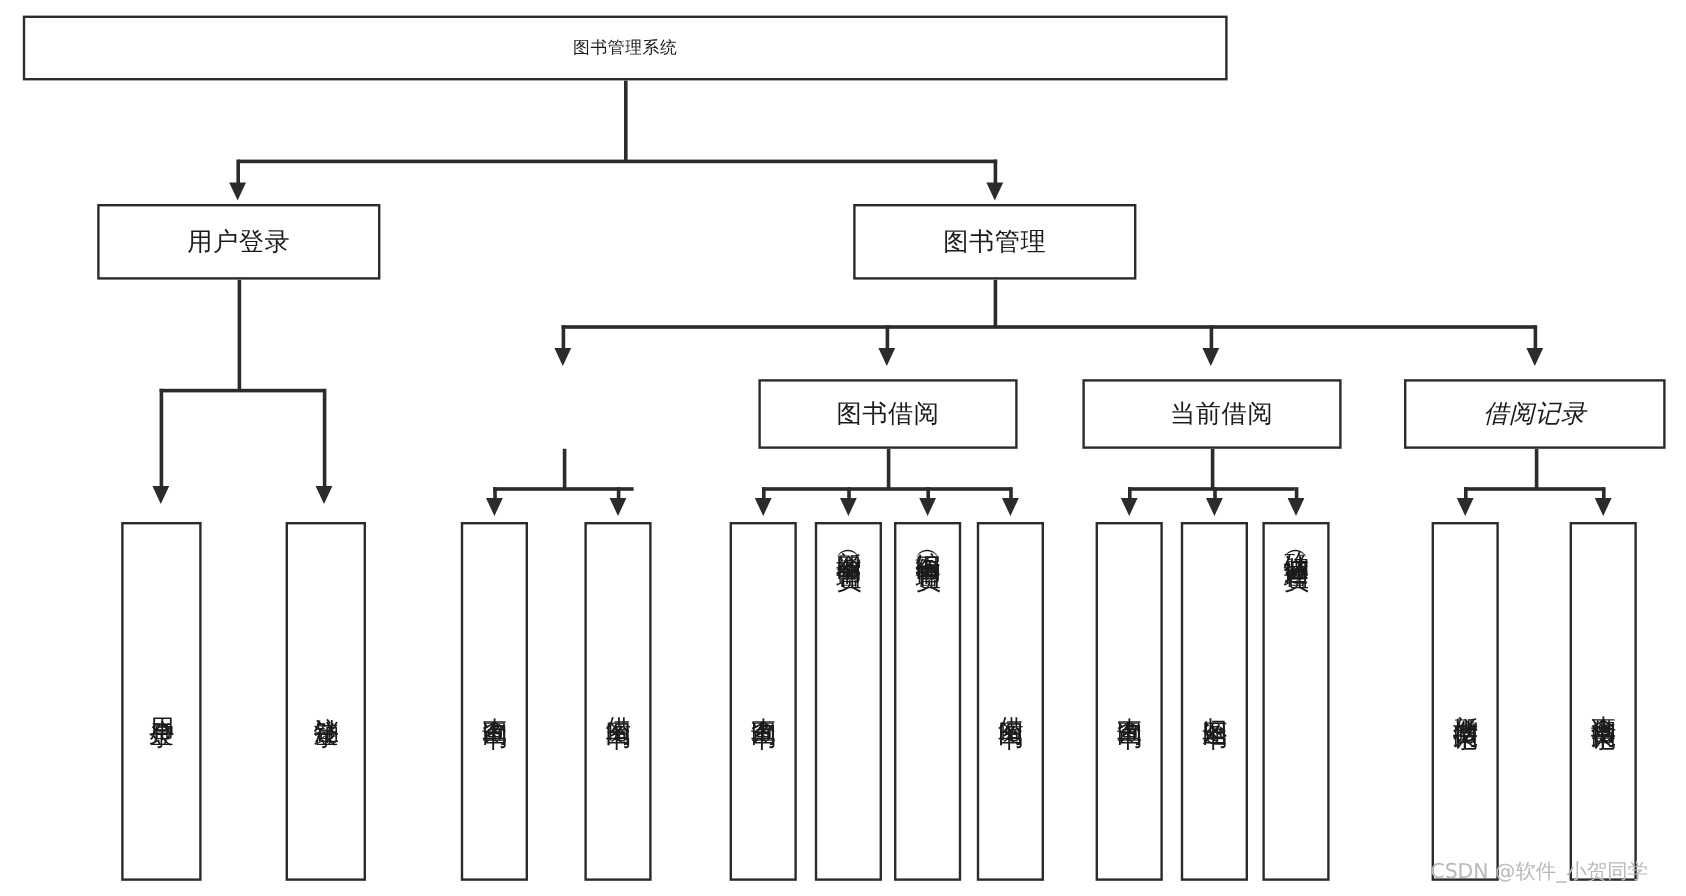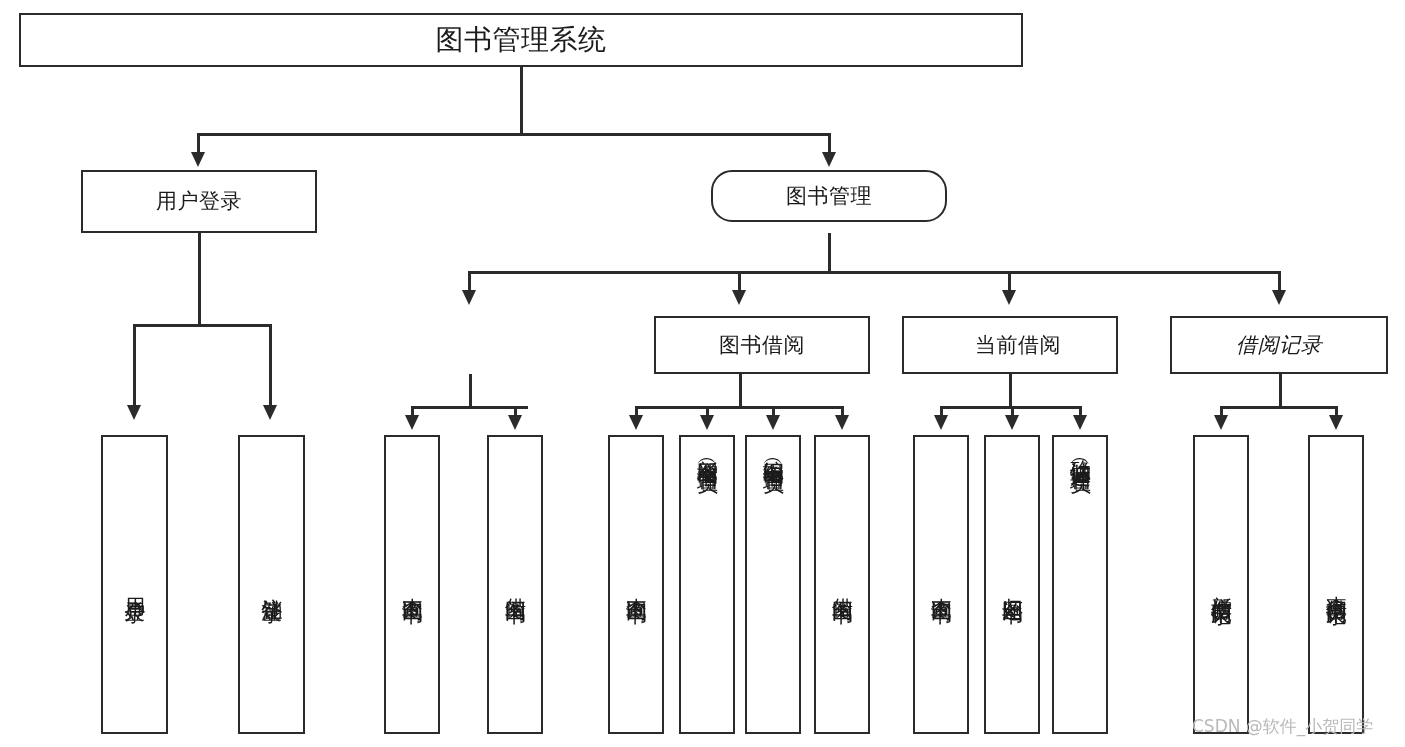--- a/index.html
+++ b/index.html
@@ -29,21 +29,21 @@
     justify-content: center;
   }
   .node .label {
     color: #1b1b1b;
     font-size: 21px;
     line-height: 1.15;
     letter-spacing: 0.5px;
     white-space: nowrap;
   }
   
-  .node.root .label { font-size: 28px; }
+  .node.root .label { font-size: 14px; }
 
   
   .node.vertical {
     align-items: flex-start;
     justify-content: center;
     padding-top: 6px;
   }
   .node.vertical .label {
     writing-mode: vertical-rl;
     text-orientation: upright;
@@ -148,25 +148,25 @@
   <div class="edge v" style="left:1335px; top:406px; height:12px;"></div>
   <div class="arrow" style="left:1329px; top:415px;"></div>
 
   <div class="node root" style="left:19px; top:13px; width:1004px; height:54px;">
     <span class="label">图书管理系统</span>
   </div>
 
   <div class="node" style="left:81px; top:170px; width:236px; height:63px;">
     <span class="label">用户登录</span>
   </div>
-  <div class="node" style="left:711px; top:170px; width:236px; height:52px;border-radius:21px;">
+  <div class="node" style="left:711px; top:170px; width:236px; height:63px;">
     <span class="label">图书管理</span>
   </div>
 
-  <div class="node" style="left:654px; top:316px; width:216px; height:58px;">
+  <div class="node" style="left:632px; top:316px; width:216px; height:58px;">
     <span class="label">图书借阅</span>
   </div>
   <div class="node" style="left:902px; top:316px; width:216px; height:58px;padding-left:16px;">
     <span class="label">当前借阅</span>
   </div>
   <div class="node" style="left:1170px; top:316px; width:218px; height:58px;font-style:italic;">
     <span class="label">借阅记录</span>
   </div>
 
   <div class="node vertical center" style="left:101px; top:435px; width:67px; height:299px;">

